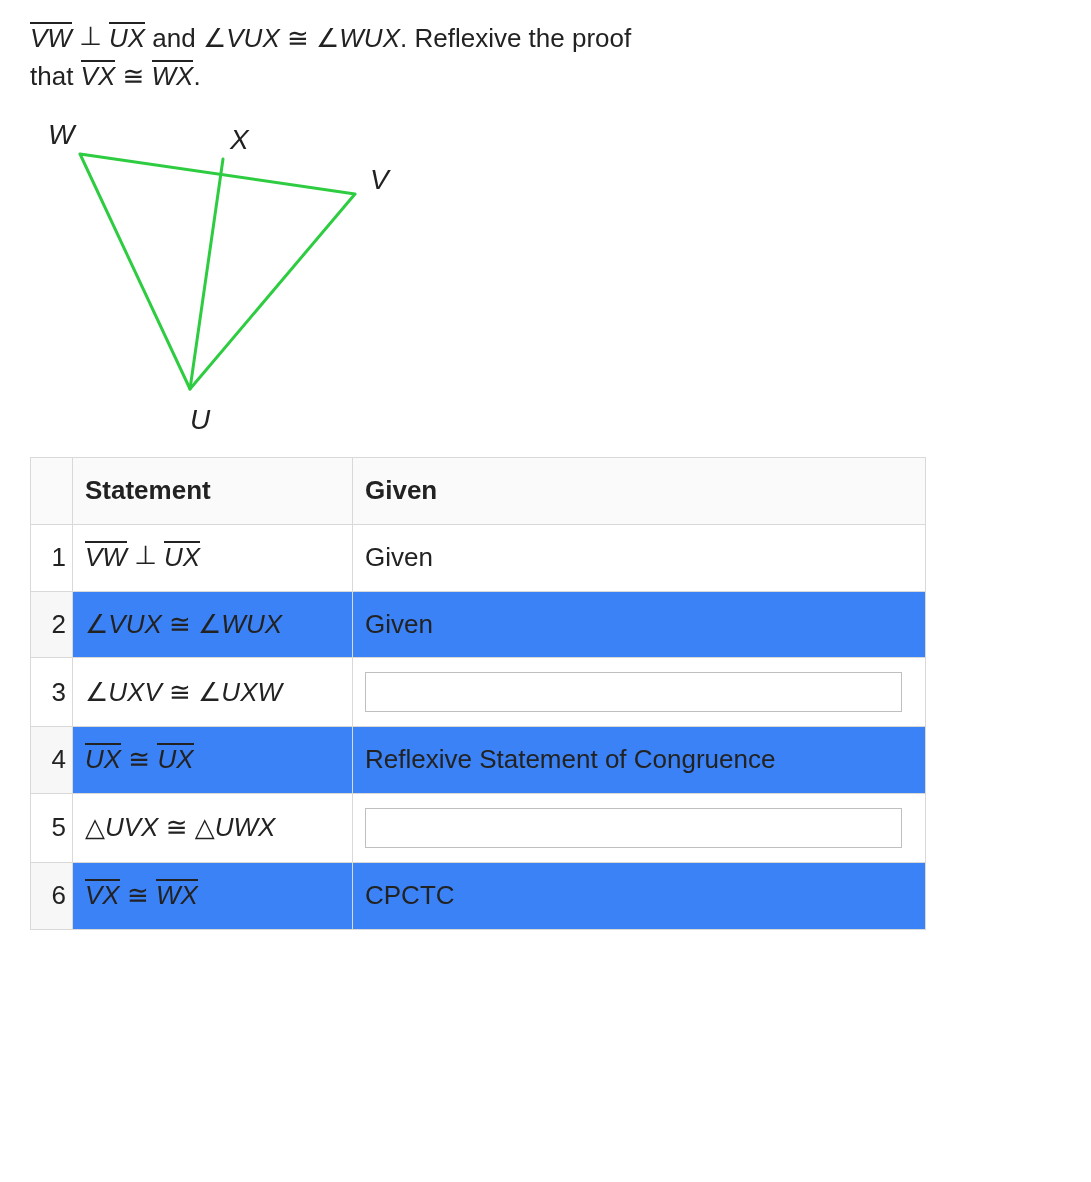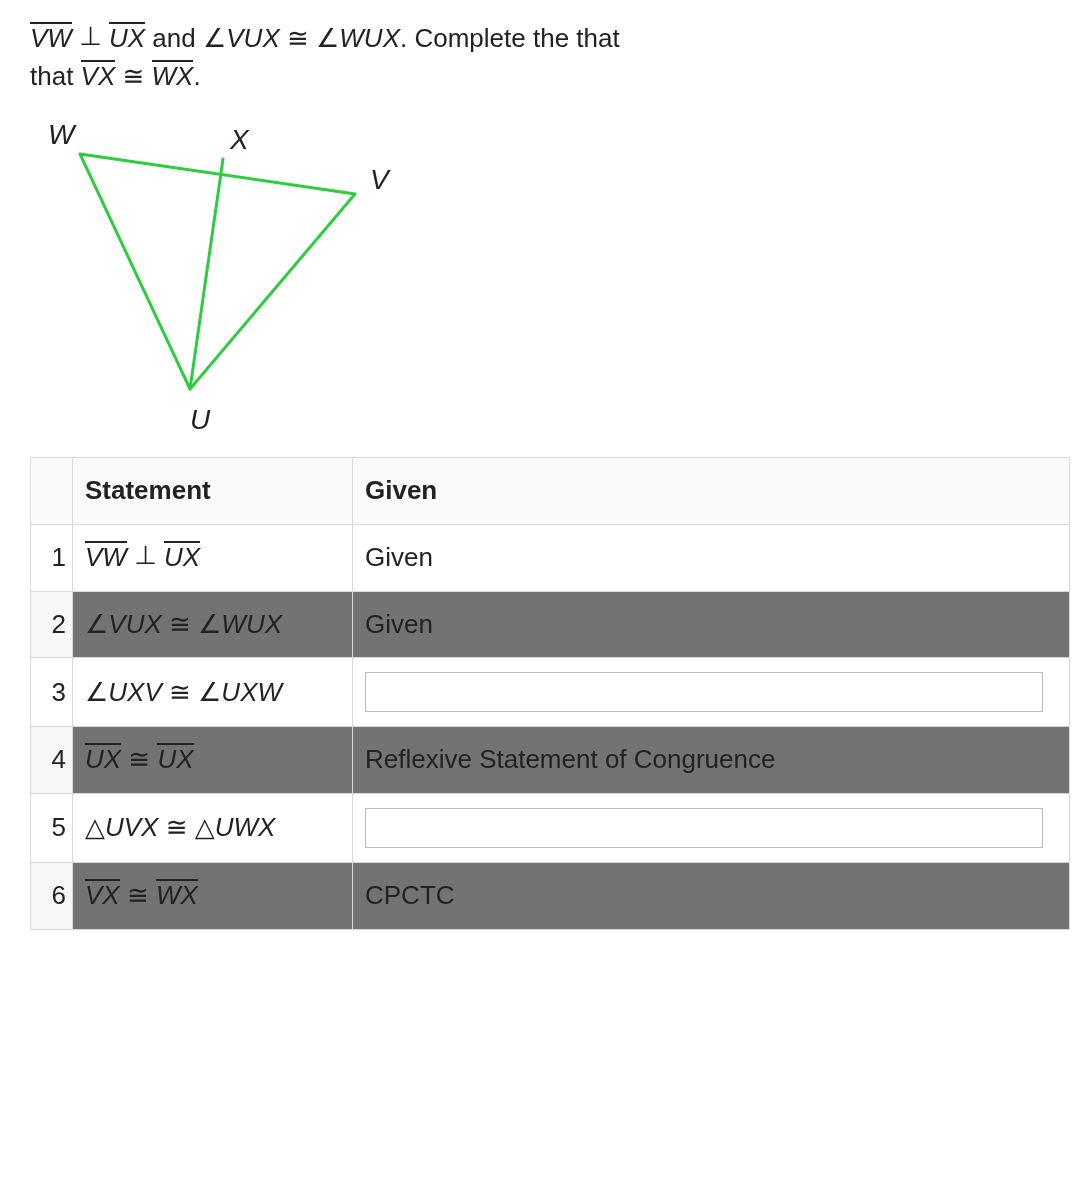--- a/index.html
+++ b/index.html
@@ -19,38 +19,38 @@
   .it { font-style: italic; margin-top: 6px; }
   .angle, .perp, .cong, .tri { font-style: normal; }
   .perp { display:inline-block; transform: translateY(-2px); }
   
   .diagram-area { margin: 6px 0 18px 0; }
   svg { display:block; }
   .vlabel { font-family: Verdana, sans-serif; font-style: italic; font-size: 28px; fill:#222; }
   
   table.proof {
     border-collapse: collapse;
-    width: 1040px;
+    width: 896px;
     table-layout: fixed;
   }
   table.proof th, table.proof td {
     border: 1px solid #d9d9d9;
     padding: 14px 12px;
     text-align: left;
     vertical-align: middle;
     font-size: 26px;
   }
   table.proof th {
     background: #fafafa;
     font-weight: bold;
   }
   table.proof col.cnum { width: 42px; }
   table.proof col.cstmt { width: 280px; }
   table.proof td.num { text-align: right; padding-right:6px; padding-left:6px;}
-  table.proof tr.stripe td { background: #737373; }
+  table.proof tr.stripe td { background: #3b82f6; }
   table.proof tr.stripe td.num { background:#f7f7f7; }
   table.proof tr td.num { background:#fff;}
   
   input.reason-in {
     width: 98%;
     height: 40px;
     border: 1px solid #bfbfbf;
     font-size: 22px;
     padding: 4px 6px;
     box-sizing: border-box;
@@ -59,21 +59,21 @@
 </style>
 </head>
 <body>
 
 <div class="prompt">
   <span class="seg">VW</span>
   <span class="perp">⊥</span>
   <span class="seg">UX</span><span> and </span>
   <span class="angle">∠</span><span class="it">VUX</span>
   <span class="cong">≅</span>
-  <span class="angle">∠</span><span class="it">WUX</span><span>. Complete the that</span><br>
+  <span class="angle">∠</span><span class="it">WUX</span><span>. Reflexive the proof</span><br>
   <span>that </span><span class="seg">VX</span>
   <span class="cong">≅</span>
   <span class="seg">WX</span><span>.</span>
 </div>
 
 <div class="diagram-area">
 <svg width="380" height="330" viewBox="0 0 380 330">
   <g stroke="#2ecc40" stroke-width="3" fill="none" stroke-linejoin="round" stroke-linecap="round">
     <polyline points="50,45 160,280 325,85 50,45"></polyline>
     <line x1="160" y1="280" x2="193" y2="50"></line>

